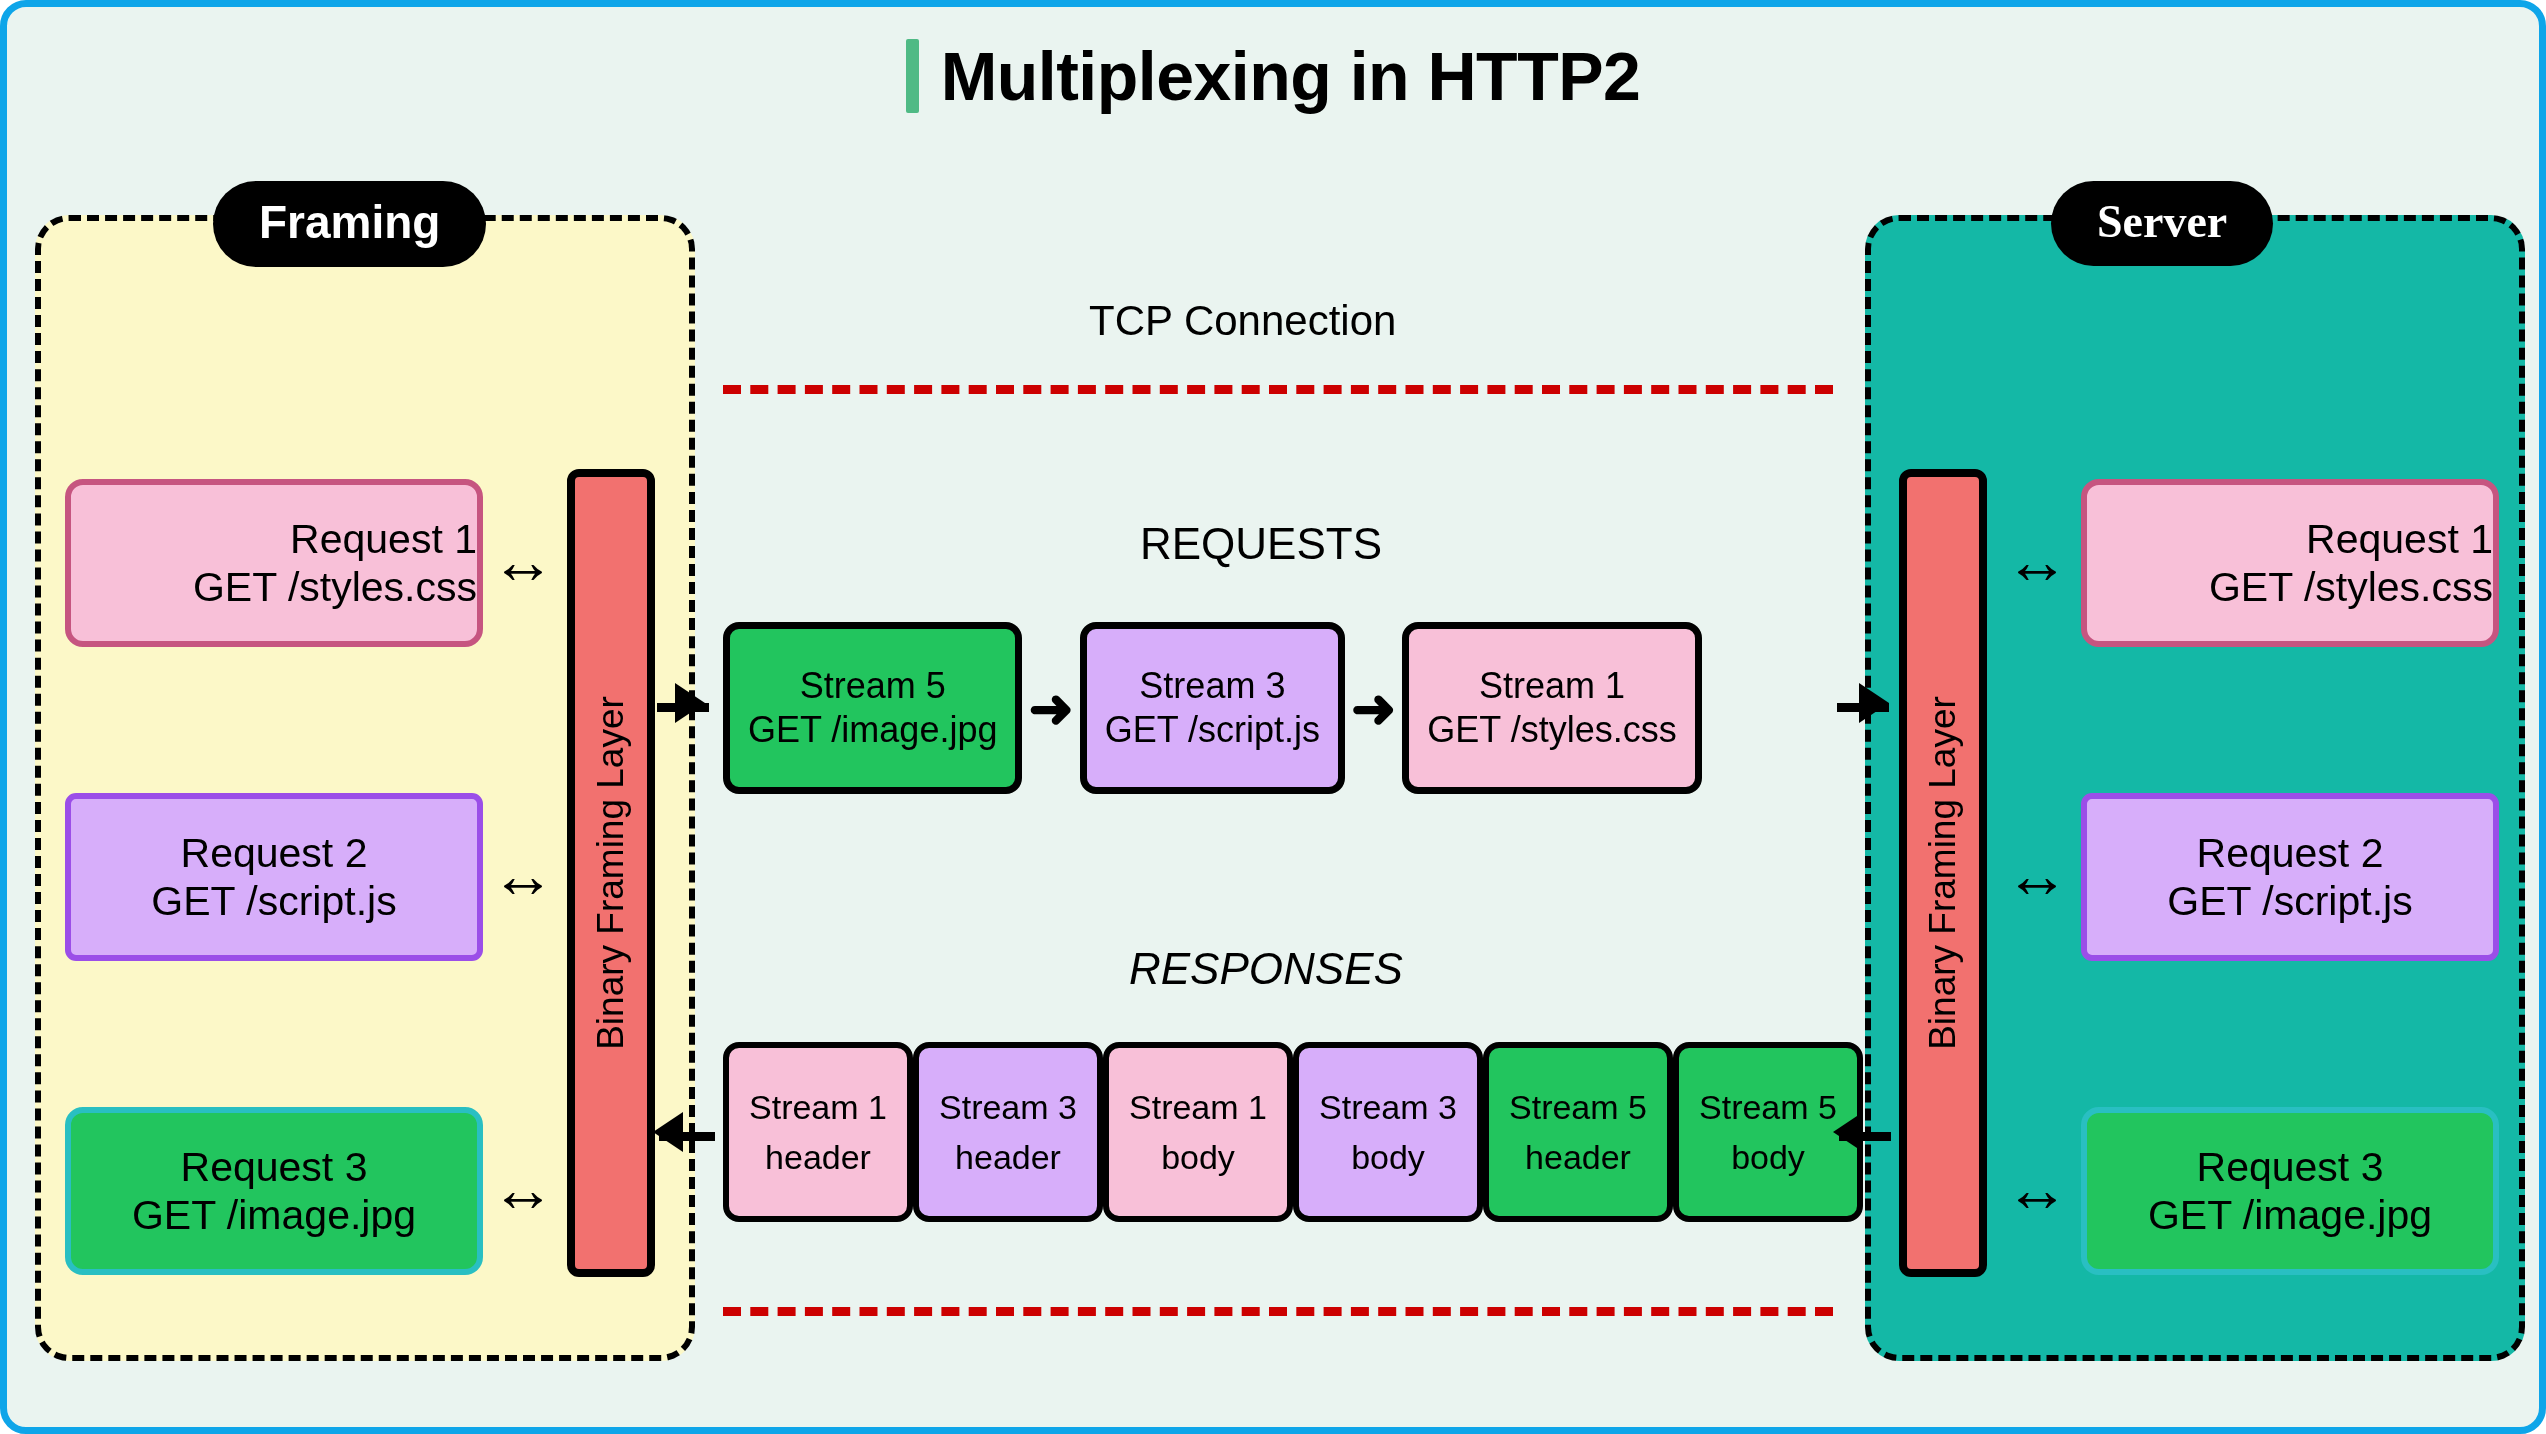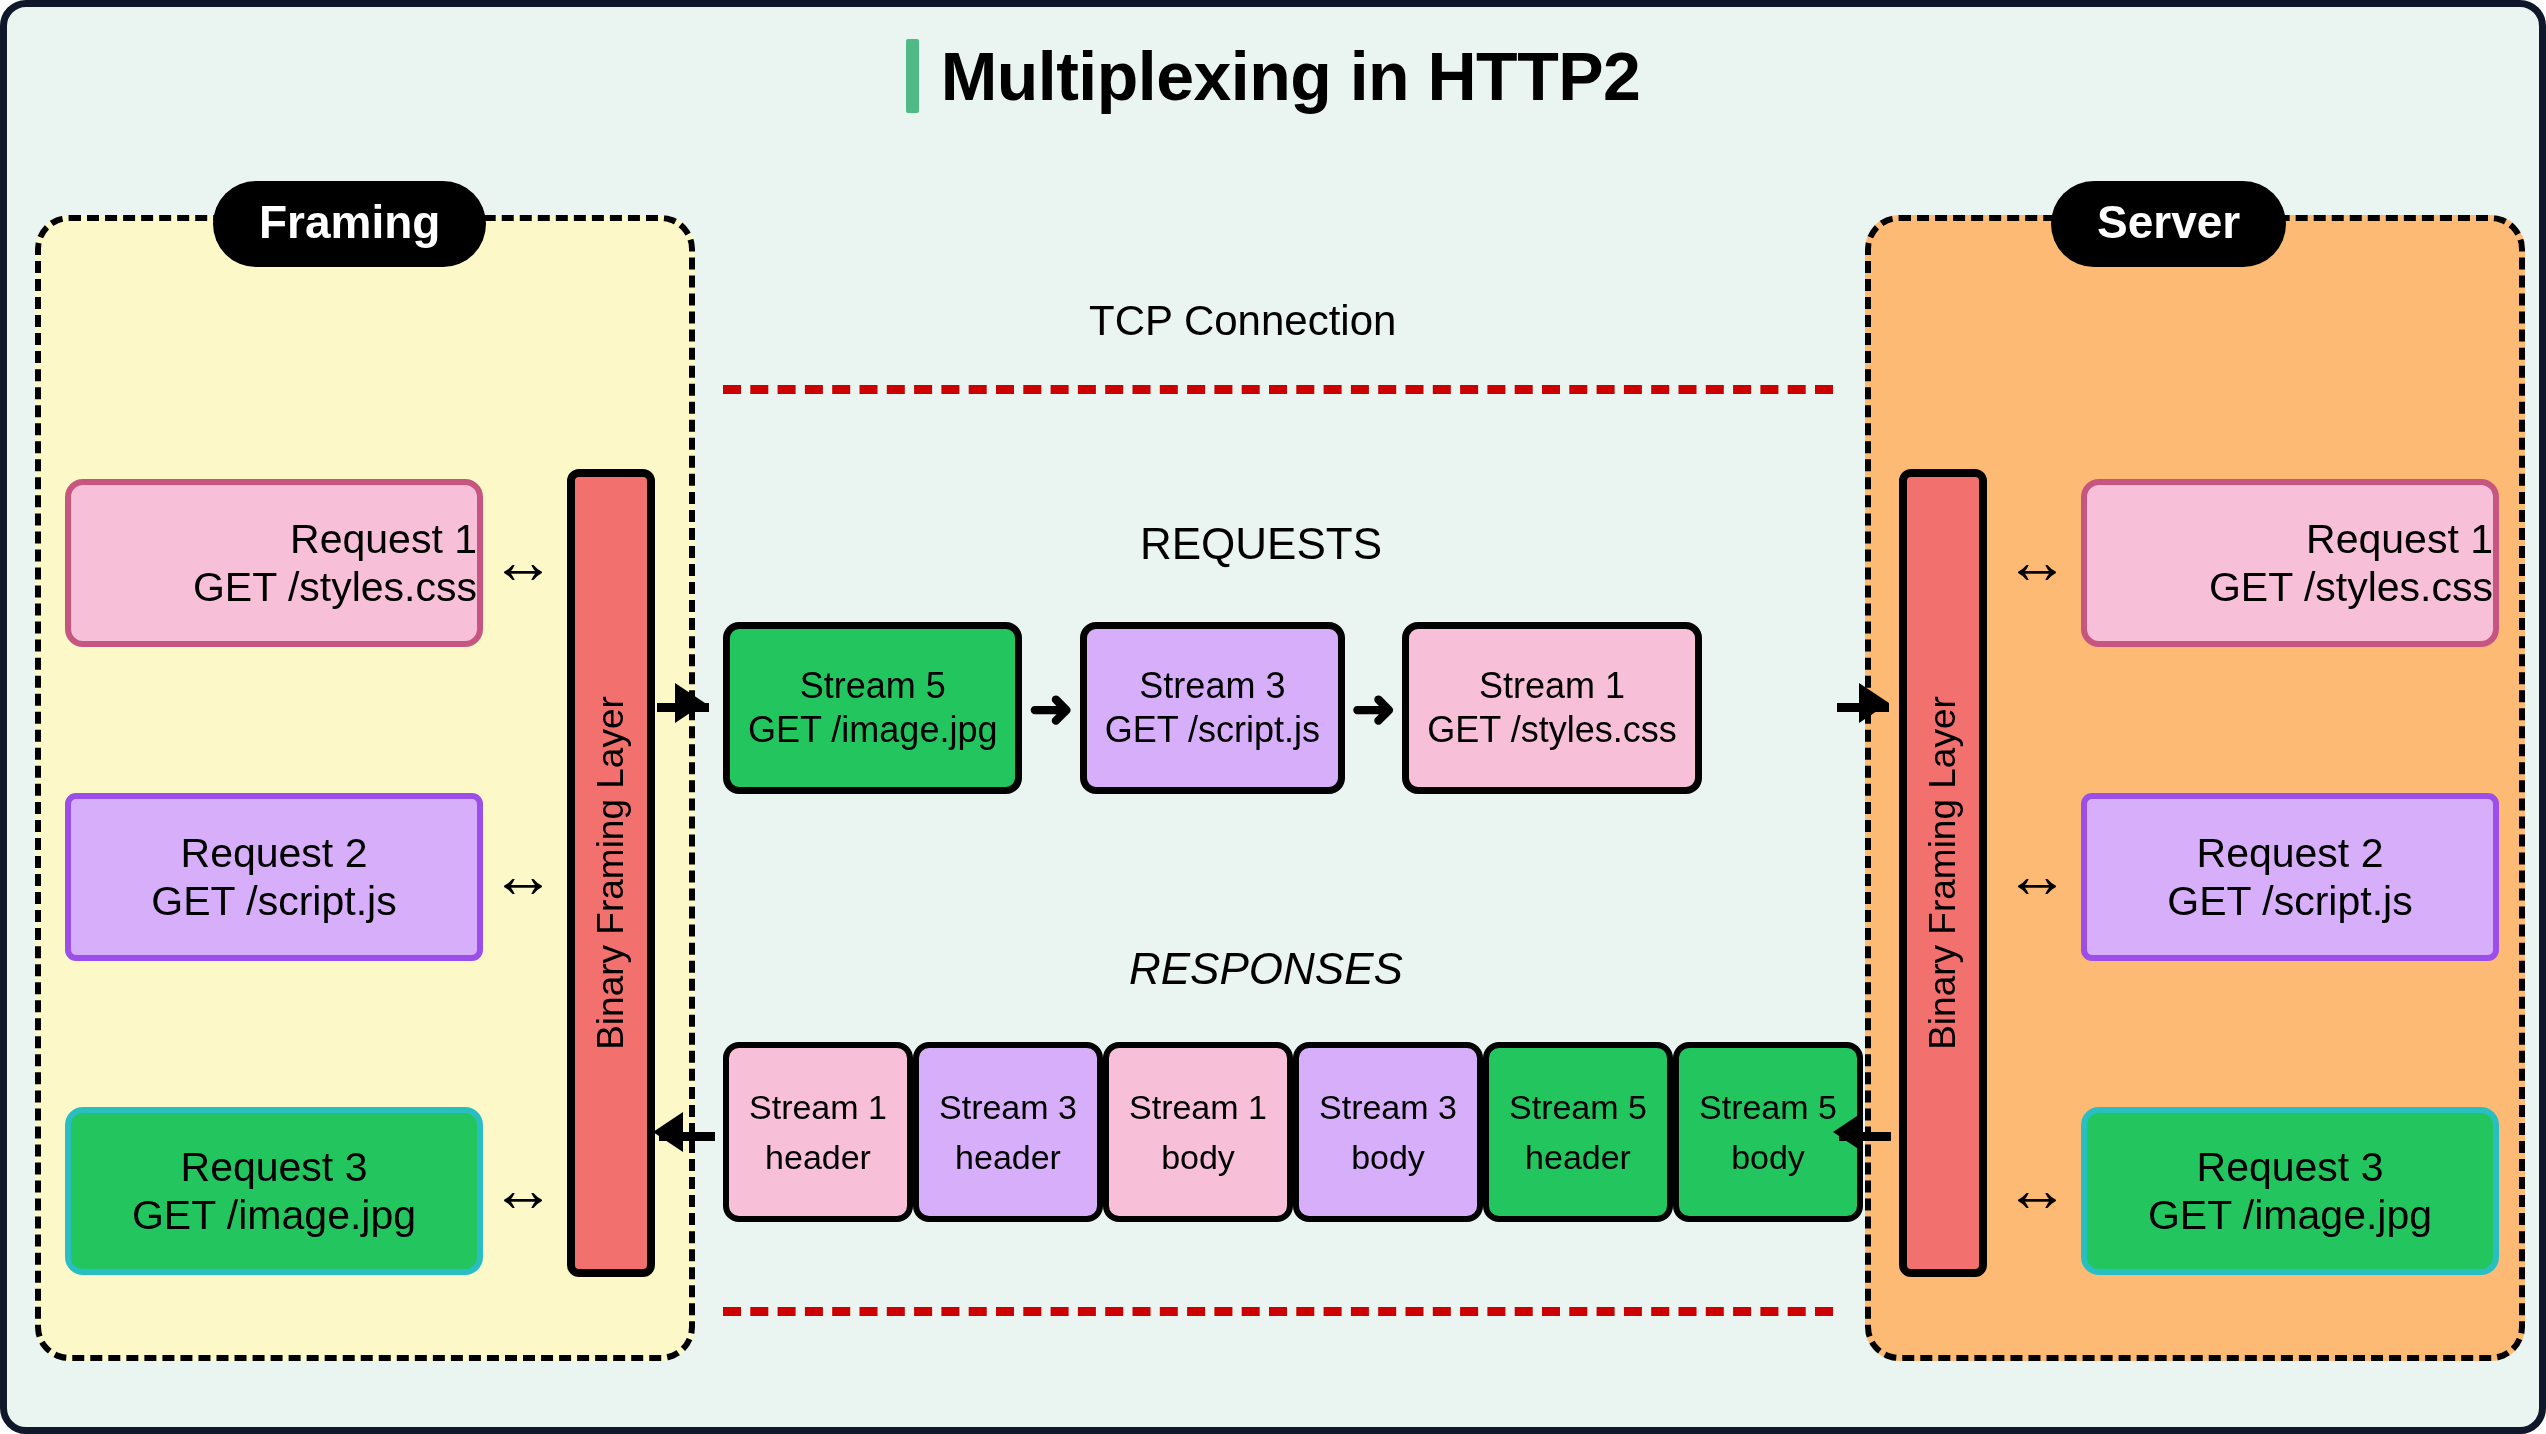--- a/index.html
+++ b/index.html
@@ -5,21 +5,21 @@
   * { box-sizing: border-box; margin: 0; padding: 0; }
   html, body {
     width: 2546px; height: 1434px;
     background: #ffffff;
     font-family: "Liberation Sans", sans-serif;
   }
   #canvas {
     position: relative;
     width: 2546px; height: 1434px;
     background: #eaf4f0;
-    border: 7px solid #0f172a;
+    border: 7px solid #0ea5e9;
     border-radius: 26px;
     overflow: hidden;
   }
 
   
   #title-wrap {
     position: absolute; left: 0; top: 30px; width: 100%;
     display: flex; align-items: center; justify-content: center; gap: 22px;
   }
   #title-accent {
@@ -30,21 +30,21 @@
     white-space: nowrap;
   }
 
   
   .panel {
     position: absolute;
     border: 6px dashed #000;
     border-radius: 34px;
   }
   #client-panel { left: 28px;  top: 208px; width: 660px;  height: 1146px; background: #fcf8c8; }
-  #server-panel { left: 1858px; top: 208px; width: 660px; height: 1146px; background: #fdba74; }
+  #server-panel { left: 1858px; top: 208px; width: 660px; height: 1146px; background: #14b8a6; font-family: Liberation Serif, serif; }
 
   .panel-badge {
     position: absolute; top: -40px;
     background: #000; color: #fff;
     border-radius: 44px;
     font-size: 46px; font-weight: bold;
     padding: 14px 46px 18px;
     white-space: nowrap;
   }
   #client-badge { left: 172px; }

